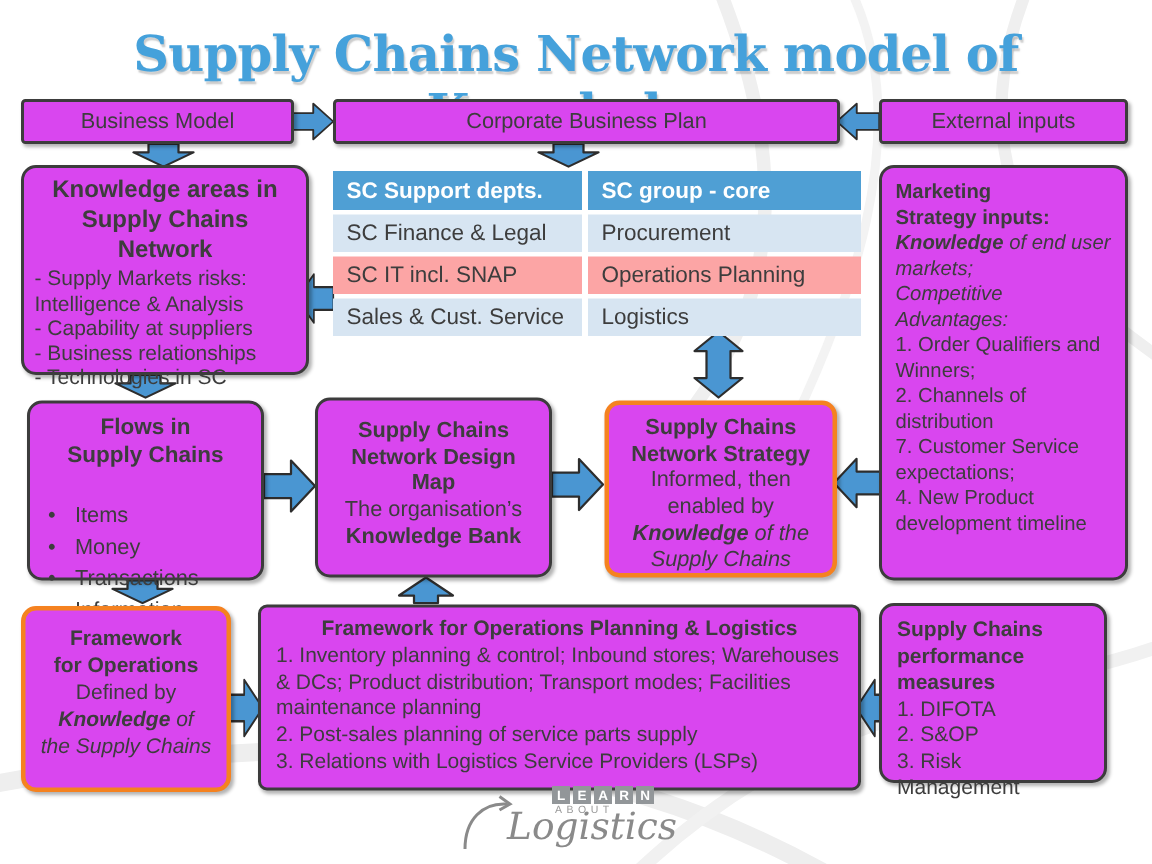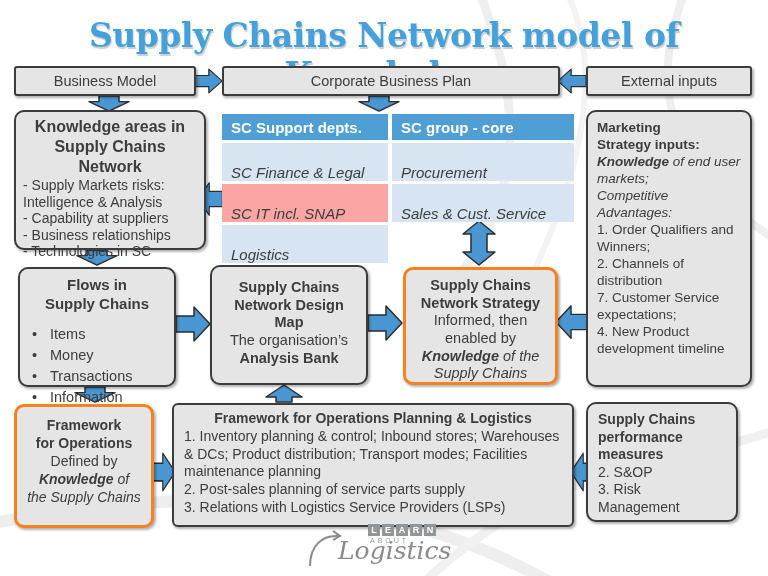--- a/index.html
+++ b/index.html
@@ -9,56 +9,56 @@
     overflow:hidden; margin:0 auto;
   }
   .bgsvg { position:absolute; left:0; top:0; z-index:0; }
   .title {
     position:absolute; left:0; top:16px; width:768px; text-align:center;
     font-family:"DejaVu Serif","Liberation Serif",serif; font-weight:bold;
     font-size:33px; letter-spacing:-0.5px; color:#45a1db;
     text-shadow:1px 2px 1px rgba(110,110,110,0.35); z-index:2;
   }
   .box {
-    position:absolute; background:#e5e5e5; border:2px solid #3c3c3c;
+    position:absolute; background:#d946ef; border:2px solid #3c3c3c;
     box-sizing:border-box; z-index:2; box-shadow:1.5px 2px 2.5px rgba(0,0,0,0.3);
   }
   .r10 { border-radius:10px; }
   .r6 { border-radius:6px; }
   .orange { border:3px solid #f58220; }
   .topbox { display:flex; align-items:center; justify-content:center;
     font-size:14.5px; border-radius:3px; }
   .pre { white-space:pre-line; }
   .bold { font-weight:normal; }
   .ital { font-style:italic; }
   .bital { font-weight:bold; font-style:italic; }
   .ctr { text-align:center; }
 
   .knowledge { left:14px; top:110px; width:192px; height:140px; padding:5px 7px; font-size:14px; line-height:1.18; }
   .knowledge .bt { font-size:16px; line-height:1.25; }
   .flows { left:18px; top:267px; width:158px; height:120px; padding:7px 4px; font-size:14.5px; }
-  .flows .bt { font-size:15px; line-height:1.25; margin-bottom:10px; }
+  .flows .bt { font-size:15px; line-height:1.25; margin-bottom:20px; }
   .flows .li { padding-left:26px; position:relative; line-height:1.45; }
   .flows .li::before { content:"•"; position:absolute; left:8px; }
   .design { left:210px; top:265px; width:158px; height:120px; padding:12px 4px; font-size:14.5px; line-height:1.22; }
   .strategy { left:403px; top:267px; width:155px; height:118px; padding:7px 4px; font-size:14.5px; line-height:1.22; }
   .marketing { left:586px; top:110px; width:166px; height:277px; padding:7px 9px; font-size:13.5px; line-height:1.26; }
   .fops { left:14px; top:404px; width:140px; height:124px; padding:10px 2px; font-size:14px; line-height:1.28; }
   .fplan { left:172px; top:403px; width:402px; height:124px; padding:5px 10px; font-size:14px; line-height:1.27; }
   .perf { left:586px; top:402px; width:152px; height:120px; padding:7px 10px; font-size:14px; line-height:1.25; }
   .bt { font-weight:bold; }
 
   .sctable {
     position:absolute; left:222px; top:114px; width:352px; z-index:2;
     display:grid; grid-template-columns:166px 182px; column-gap:4px; row-gap:3px;
     font-size:15px;
   }
   .th { background:#4f9fd4; color:#ffffff; font-weight:bold; padding:3px 9px;
     height:26px; line-height:21px; box-sizing:border-box; }
-  .td { background:#d7e5f2; padding:19px 9px; height:25px; line-height:21px; box-sizing:border-box;font-style:italic; }
+  .td { background:#d7e5f2; padding:2px 9px; height:25px; line-height:21px; box-sizing:border-box; }
   .td.alt { background:#fca5a5; }
 
   .arr { position:absolute; z-index:1; }
   .arr svg { display:block; width:100%; height:100%; }
   .arr polygon { fill:#4a96d2; stroke:#2d2d2d; stroke-width:1.5; stroke-linejoin:round; }
 
   .logo { position:absolute; left:302px; top:524px; width:190px; z-index:2; color:#9a9a9a; }
   .learn-row { margin-left:66px; display:flex; gap:2px; }
   .lbx { display:inline-flex; align-items:center; justify-content:center;
     width:12px; height:12px; background:#929699; color:#fff;
@@ -123,20 +123,21 @@
     <div>- Business relationships</div>
     <div>- Technologies in SC</div>
   </div>
 
   <div class="sctable">
     <div class="th">SC Support depts.</div>
     <div class="th">SC group - core</div>
     <div class="td">SC Finance &amp; Legal</div>
     <div class="td">Procurement</div>
     <div class="td alt">SC IT incl. SNAP apps</div>
+    <div class="td alt">Operations Planning</div>
     <div class="td">Sales &amp; Cust. Service</div>
     <div class="td">Logistics</div>
   </div>
 
   <div class="box r10 marketing">
     <div class="bt pre">Marketing
 Strategy inputs:</div>
     <div><span class="bital">Knowledge</span><span class="ital"> of end user markets;</span></div>
     <div class="ital">Competitive Advantages:</div>
     <div>1. Order Qualifiers and Winners;</div>
@@ -174,21 +175,21 @@
     <svg viewBox="0 0 36 40" preserveAspectRatio="none">
         <polygon points="1,12 19,12 19,3 35,20 19,37 19,28 1,28"></polygon>
       </svg>
   </div>
 
   <div class="box r10 design ctr">
     <div class="bt pre">Supply Chains
 Network Design
 Map</div>
     <div>The organisation’s</div>
-    <div class="bt">Analysis Bank</div>
+    <div class="bt">Knowledge Bank</div>
   </div>
 
   <div class="arr" style="left:367px; top:303px; width:36px; height:40px;">
     <svg viewBox="0 0 36 40" preserveAspectRatio="none">
         <polygon points="1,12 19,12 19,3 35,20 19,37 19,28 1,28"></polygon>
       </svg>
   </div>
 
   <div class="box r10 orange strategy ctr">
     <div class="bt pre">Supply Chains
@@ -238,20 +239,21 @@
     <div class="bt ctr">Framework for Operations Planning &amp; Logistics</div>
     <div>1. Inventory planning &amp; control; Inbound stores; Warehouses &amp; DCs; Product distribution; Transport modes; Facilities maintenance planning</div>
     <div>2. Post-sales planning of service parts supply</div>
     <div>3. Relations with Logistics Service Providers (LSPs)</div>
   </div>
 
   <div class="box r10 perf">
     <div class="bt pre">Supply Chains
 performance
 measures</div>
+    <div>1. DIFOTA</div>
     <div>2. S&amp;OP</div>
     <div>3. Risk Management</div>
   </div>
 
   <div class="logo">
     <div class="learn-row">
       <span class="lbx">L</span>
       <span class="lbx">E</span>
       <span class="lbx">A</span>
       <span class="lbx">R</span>

